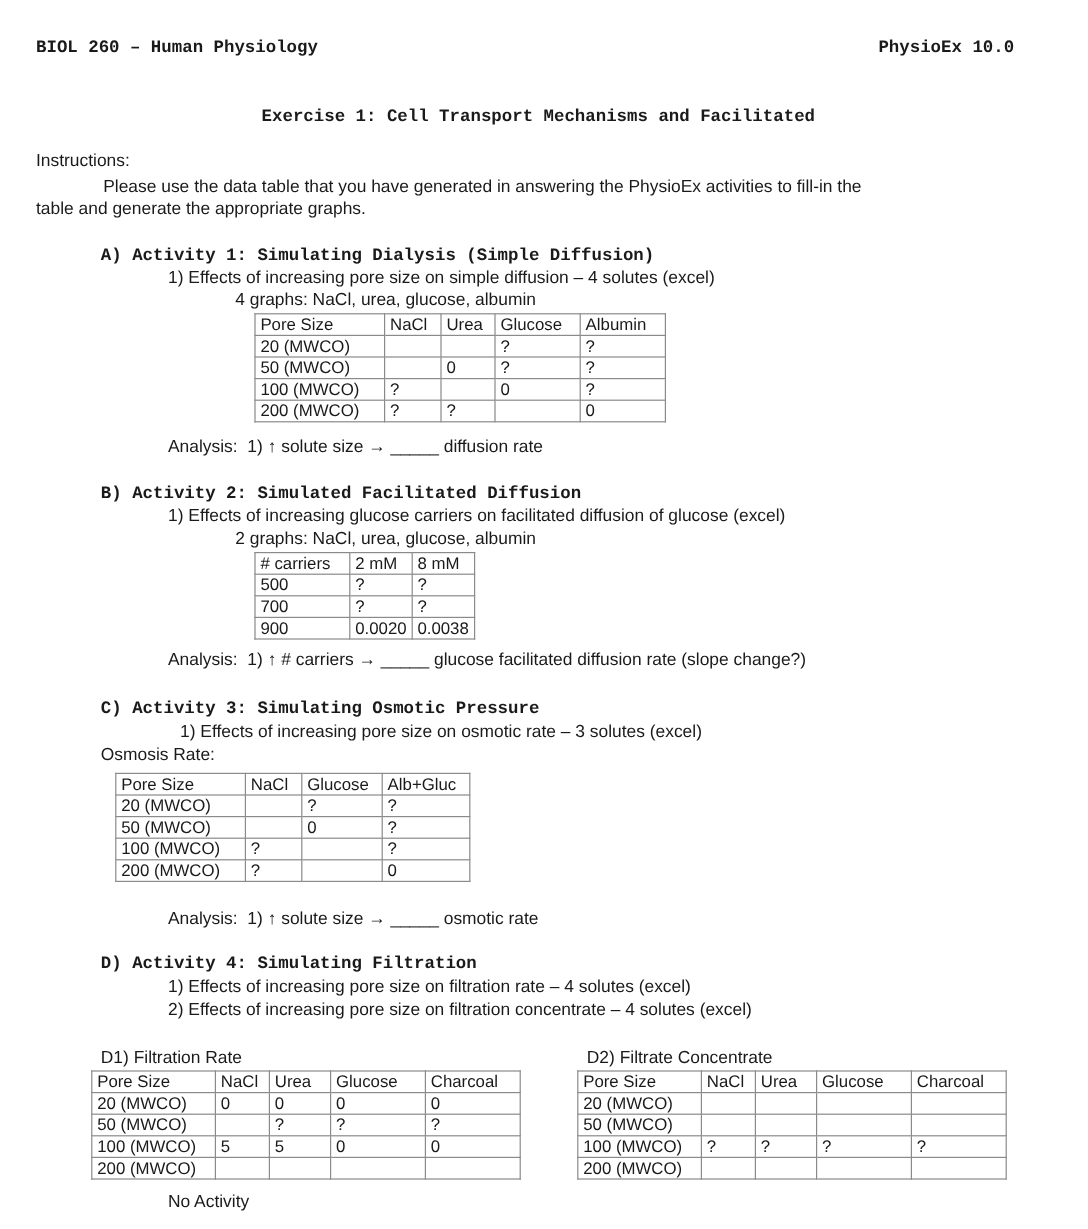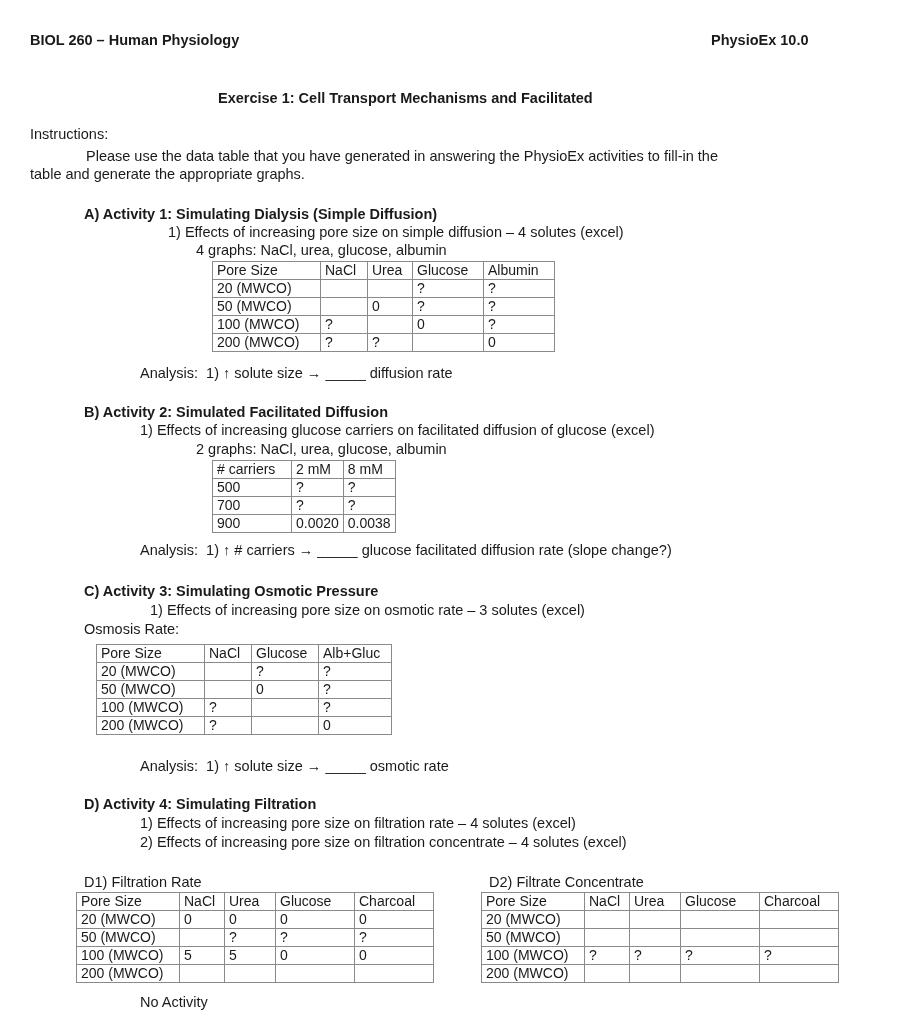--- a/index.html
+++ b/index.html
@@ -1,41 +1,41 @@
 <!DOCTYPE html>
 <html><head>
 <meta charset="utf-8">
 <style>
   html, body { margin:0; padding:0; background:#ffffff; }
   body {
     width:907px; height:1024px; position:relative; overflow:hidden;
     font-family:"Liberation Sans", sans-serif; color:#1a1a1a; font-size:14.5px;
   }
   .abs { position:absolute; white-space:nowrap; }
-  .bold { font-weight:bold; }
+  .bold { font-weight:bold;font-family:Liberation Mono, monospace; }
   table.grid { border-collapse:collapse; font-size:14px; }
   table.grid td {
     border:1.5px solid #8a8a8a; padding:0 4px; height:17px; line-height:17px;
     white-space:nowrap; vertical-align:middle;
   }
   .arrow { font-weight:bold; }
 </style>
 </head>
 <body>
 
 <div class="abs bold" style="left:30px;top:32px;">BIOL 260 – Human Physiology</div>
-<div class="abs bold" style="left:711px;top:32px;text-align:center;">PhysioEx 10.0</div>
+<div class="abs bold" style="left:732px;top:32px;text-align:center;">PhysioEx 10.0</div>
 <div class="abs bold" style="left:218px;top:90px;">Exercise 1: Cell Transport Mechanisms and Facilitated</div>
 
 <div class="abs" style="left:30px;top:126px;">Instructions:</div>
 <div class="abs" style="left:86px;top:148px;">Please use the data table that you have generated in answering the PhysioEx activities to fill-in the</div>
 <div class="abs" style="left:30px;top:166px;">table and generate the appropriate graphs.</div>
 
 <div class="abs bold" style="left:84px;top:206px;">A)  Activity 1: Simulating Dialysis (Simple Diffusion)</div>
-<div class="abs" style="left:140px;top:224px;margin-left:28px;">1)  Effects of increasing pore size on simple diffusion – 4 solutes (excel)</div>
+<div class="abs" style="left:140px;top:224px;">1)  Effects of increasing pore size on simple diffusion – 4 solutes (excel)</div>
 <div class="abs" style="left:196px;top:242px;">4 graphs: NaCl, urea, glucose, albumin</div>
 <table class="grid abs" style="left:212px;top:261px;">
   <tbody>
       <tr>
     <td style="width:99px">Pore Size</td>
     <td style="width:38px">NaCl</td>
     <td style="width:36px">Urea</td>
     <td style="width:62px">Glucose</td>
     <td style="width:62px">Albumin</td>
   </tr>

